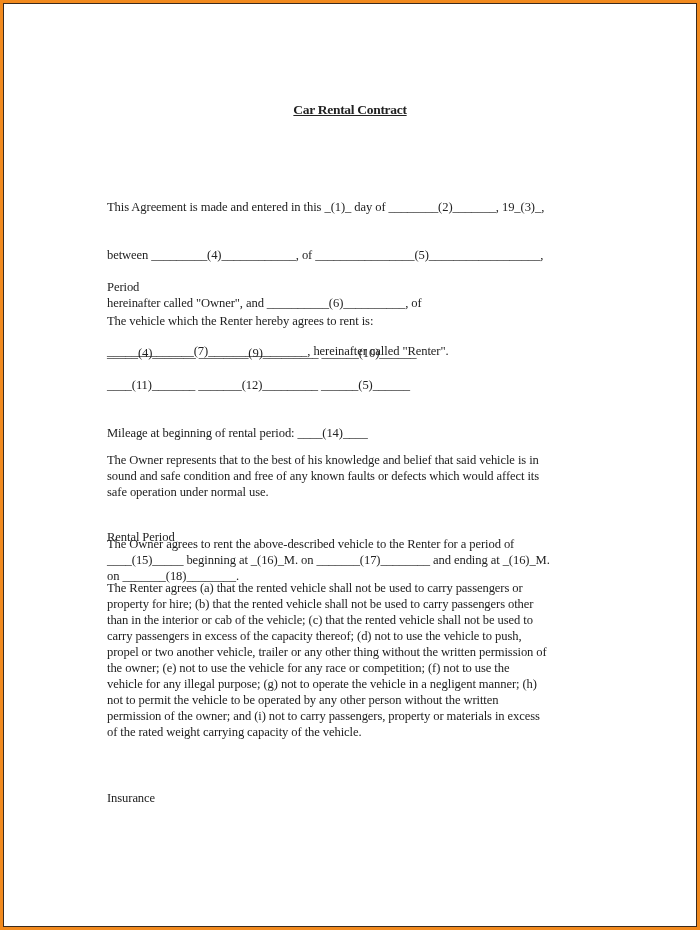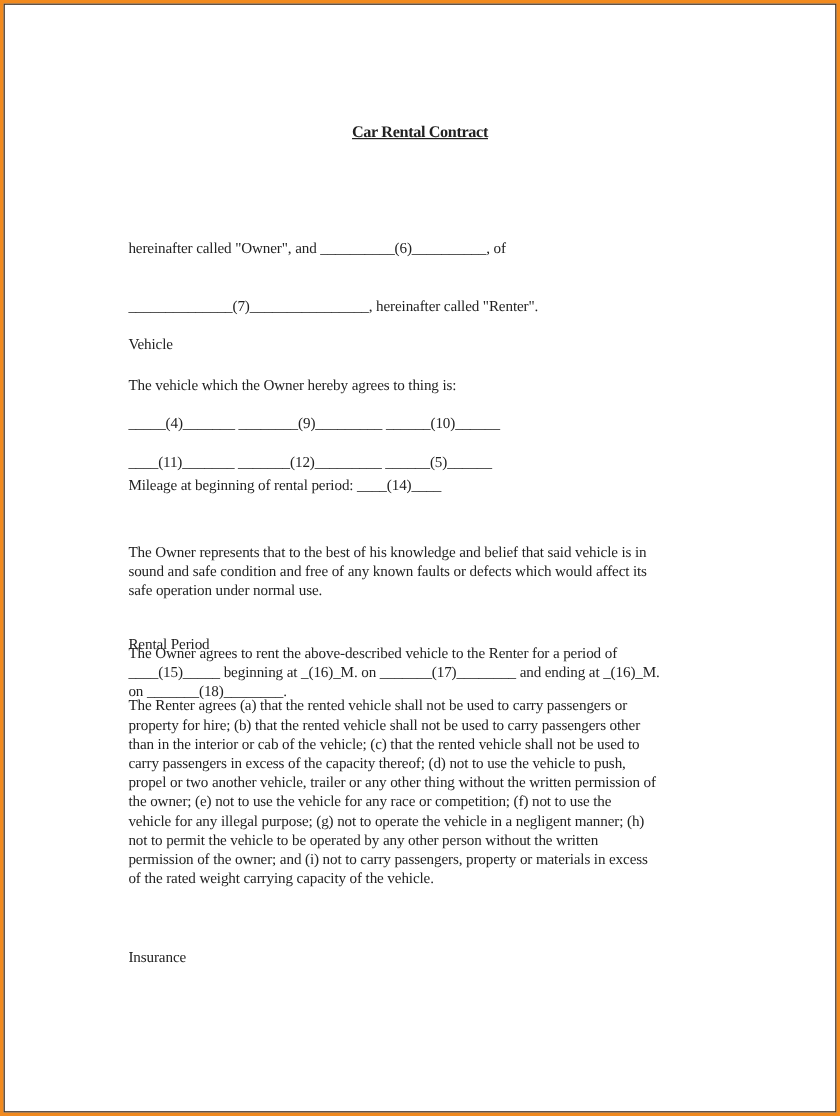--- a/index.html
+++ b/index.html
@@ -26,29 +26,31 @@
     }
   </style>
 </head>
 <body>
 
 <div class="frame"></div>
 
 <div class="title">Car Rental Contract</div>
 
 <div class="blk" style="top:167px">
+  <div>This Agreement is made and entered in this _(1)_ day of ________(2)_______, 19_(3)_,</div>
+  <div>between _________(4)____________, of ________________(5)__________________,</div>
   <div>hereinafter called "Owner", and __________(6)__________, of</div>
   <div>______________(7)________________, hereinafter called "Renter".</div>
 </div>
 
-<div class="blk" style="top:279px">Vehicle</div>
-<div class="blk" style="top:313px">The vehicle which the Owner hereby agrees to thing is:</div>
+<div class="blk" style="top:279px">Period</div>
+<div class="blk" style="top:313px">The vehicle which the Renter hereby agrees to rent is:</div>
 <div class="blk" style="top:345px">_____(4)_______ ________(9)_________ ______(10)______</div>
 <div class="blk" style="top:377px">____(11)_______ _______(12)_________ ______(5)______</div>
-<div class="blk" style="top:396px">Mileage at beginning of rental period: ____(14)____</div>
+<div class="blk" style="top:425px">Mileage at beginning of rental period: ____(14)____</div>
 <div class="blk" style="top:452px">The Owner represents that to the best of his knowledge and belief that said vehicle is in
 sound and safe condition and free of any known faults or defects which would affect its
 safe operation under normal use.</div>
 
 <div class="blk" style="top:529px">Rental Period</div>
 <div class="blk" style="top:536px">The Owner agrees to rent the above-described vehicle to the Renter for a period of
 ____(15)_____ beginning at _(16)_M. on _______(17)________ and ending at _(16)_M.
 on _______(18)________.</div>
 <div class="blk" style="top:580px">The Renter agrees (a) that the rented vehicle shall not be used to carry passengers or
 property for hire; (b) that the rented vehicle shall not be used to carry passengers other

